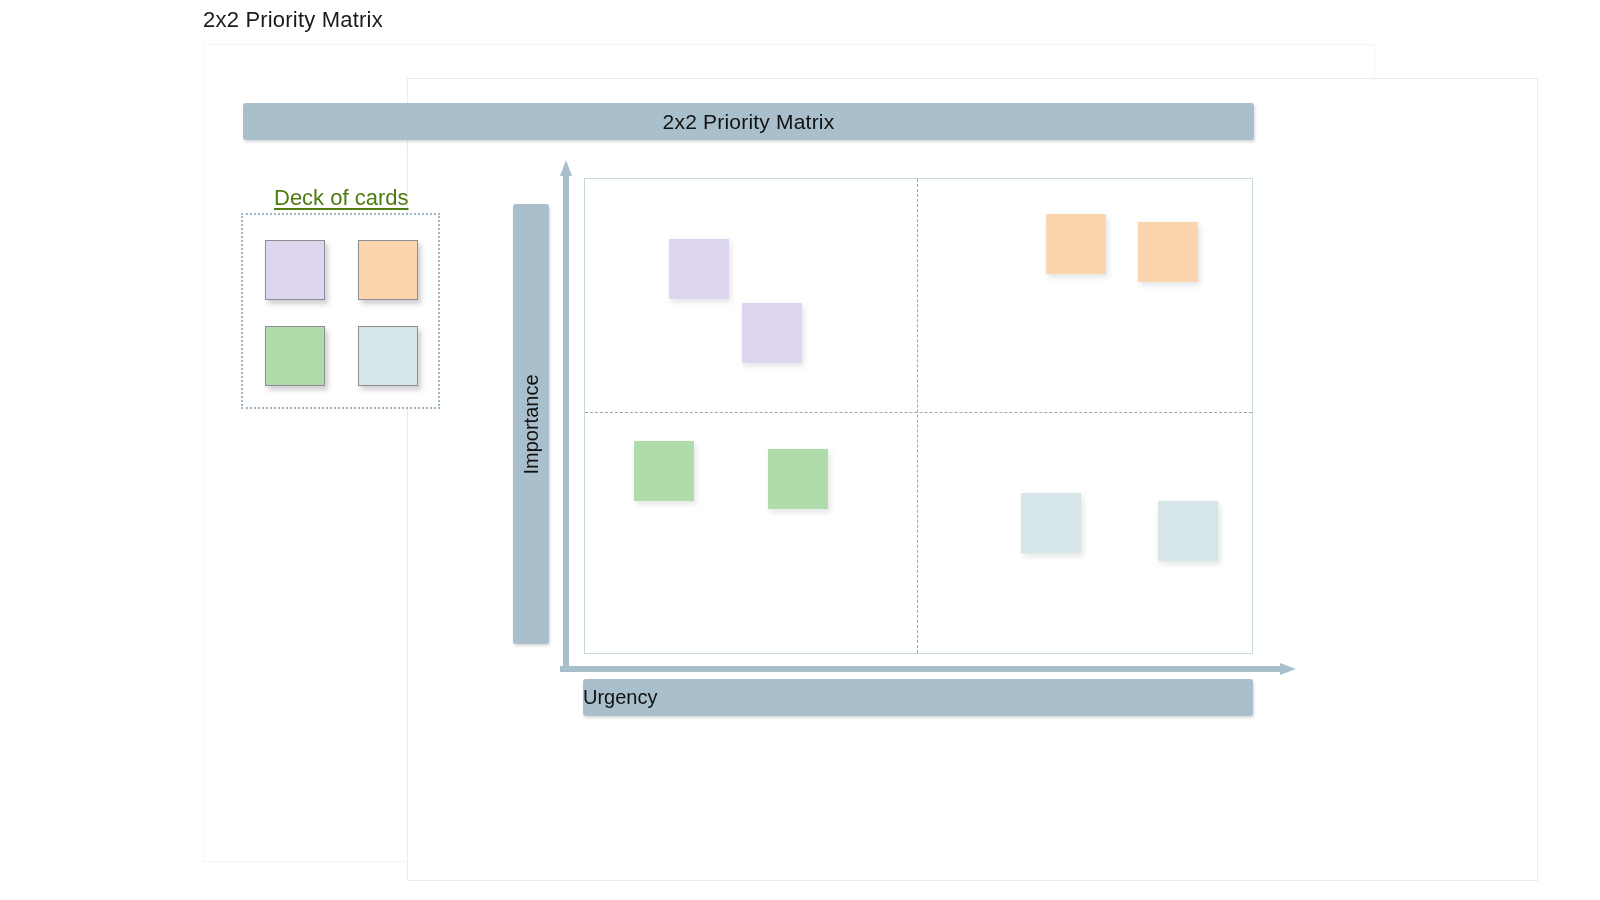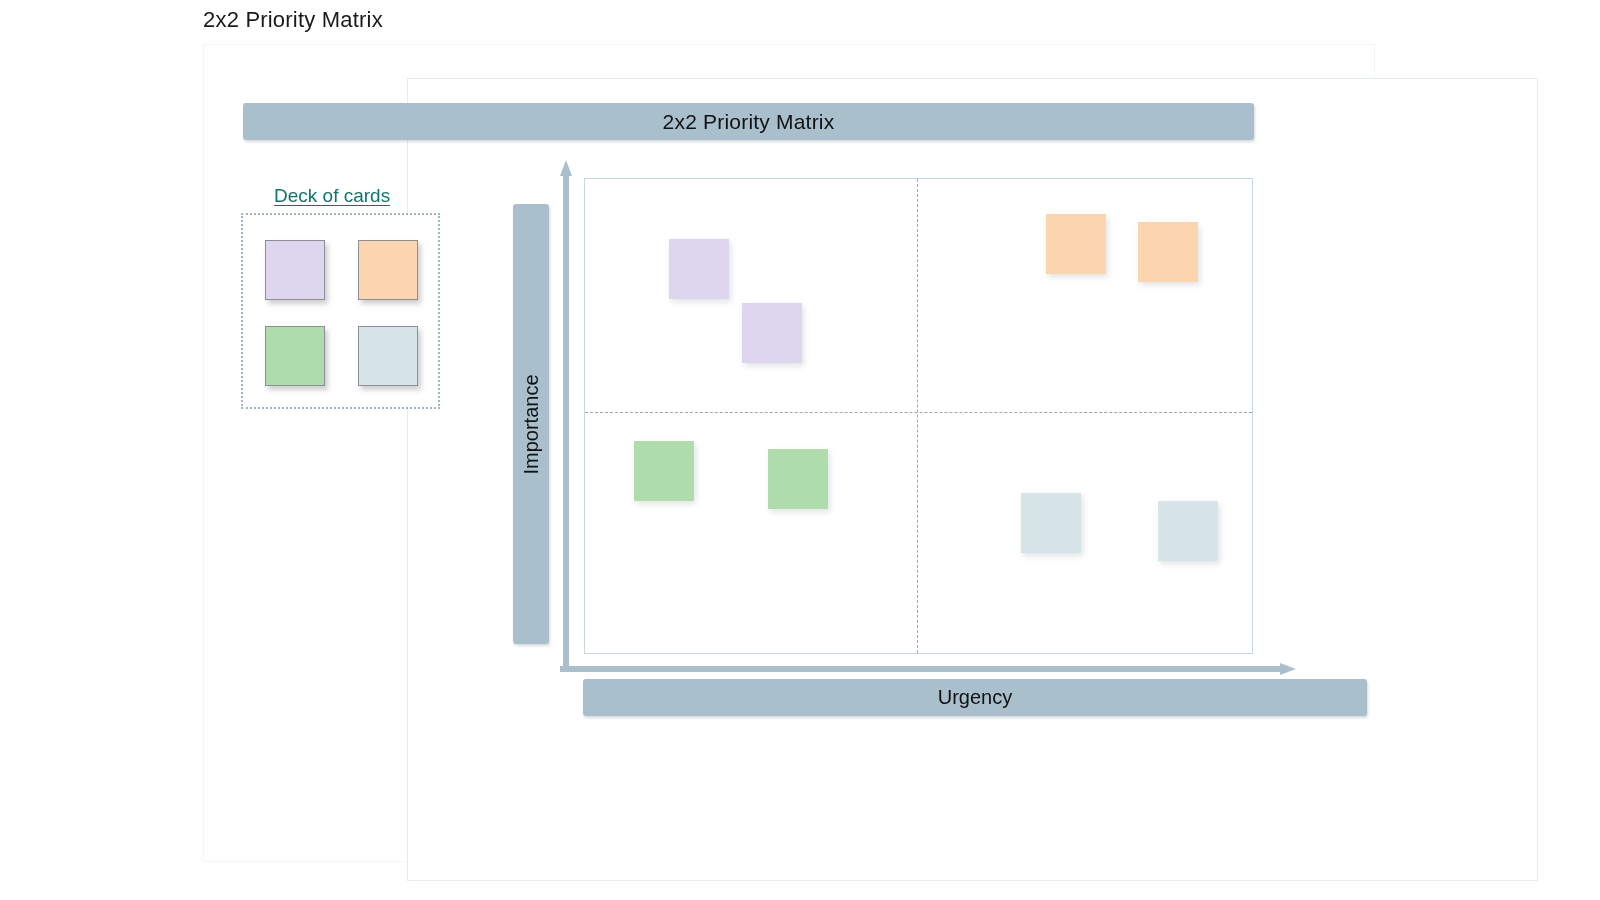--- a/index.html
+++ b/index.html
@@ -69,22 +69,22 @@
     font-size: 21px;
     color: #111111;
     letter-spacing: .2px;
   }
 
   
   #deck-title {
     position: absolute;
     left: 274px;
     top: 185px;
-    font-size: 19px;
-    color: #0f766e;
+    font-size: 22px;
+    color: #4d7c0f;
     text-decoration: underline;
     text-underline-offset: 3px;
     white-space: nowrap;
   }
   #deck-zone {
     position: absolute;
     left: 241px;
     top: 213px;
     width: 199px;
     height: 196px;
@@ -170,28 +170,28 @@
   #y-axis-label .label-text {
     transform: rotate(-90deg);
     white-space: nowrap;
     font-size: 20px;
     color: #111111;
   }
   #x-axis-label {
     position: absolute;
     left: 583px;
     top: 679px;
-    width: 784px;
+    width: 670px;
     height: 37px;
     background: #a9c0cc;
     border-radius: 3px;
     box-shadow: 1px 2px 3px rgba(120,130,140,.30);
     display: flex;
     align-items: center;
-    justify-content: center;
+    justify-content: flex-start;
   }
   #x-axis-label .label-text {
     font-size: 20px;
     color: #111111;
   }
 
   
   #matrix {
     position: absolute;
     left: 584px;

